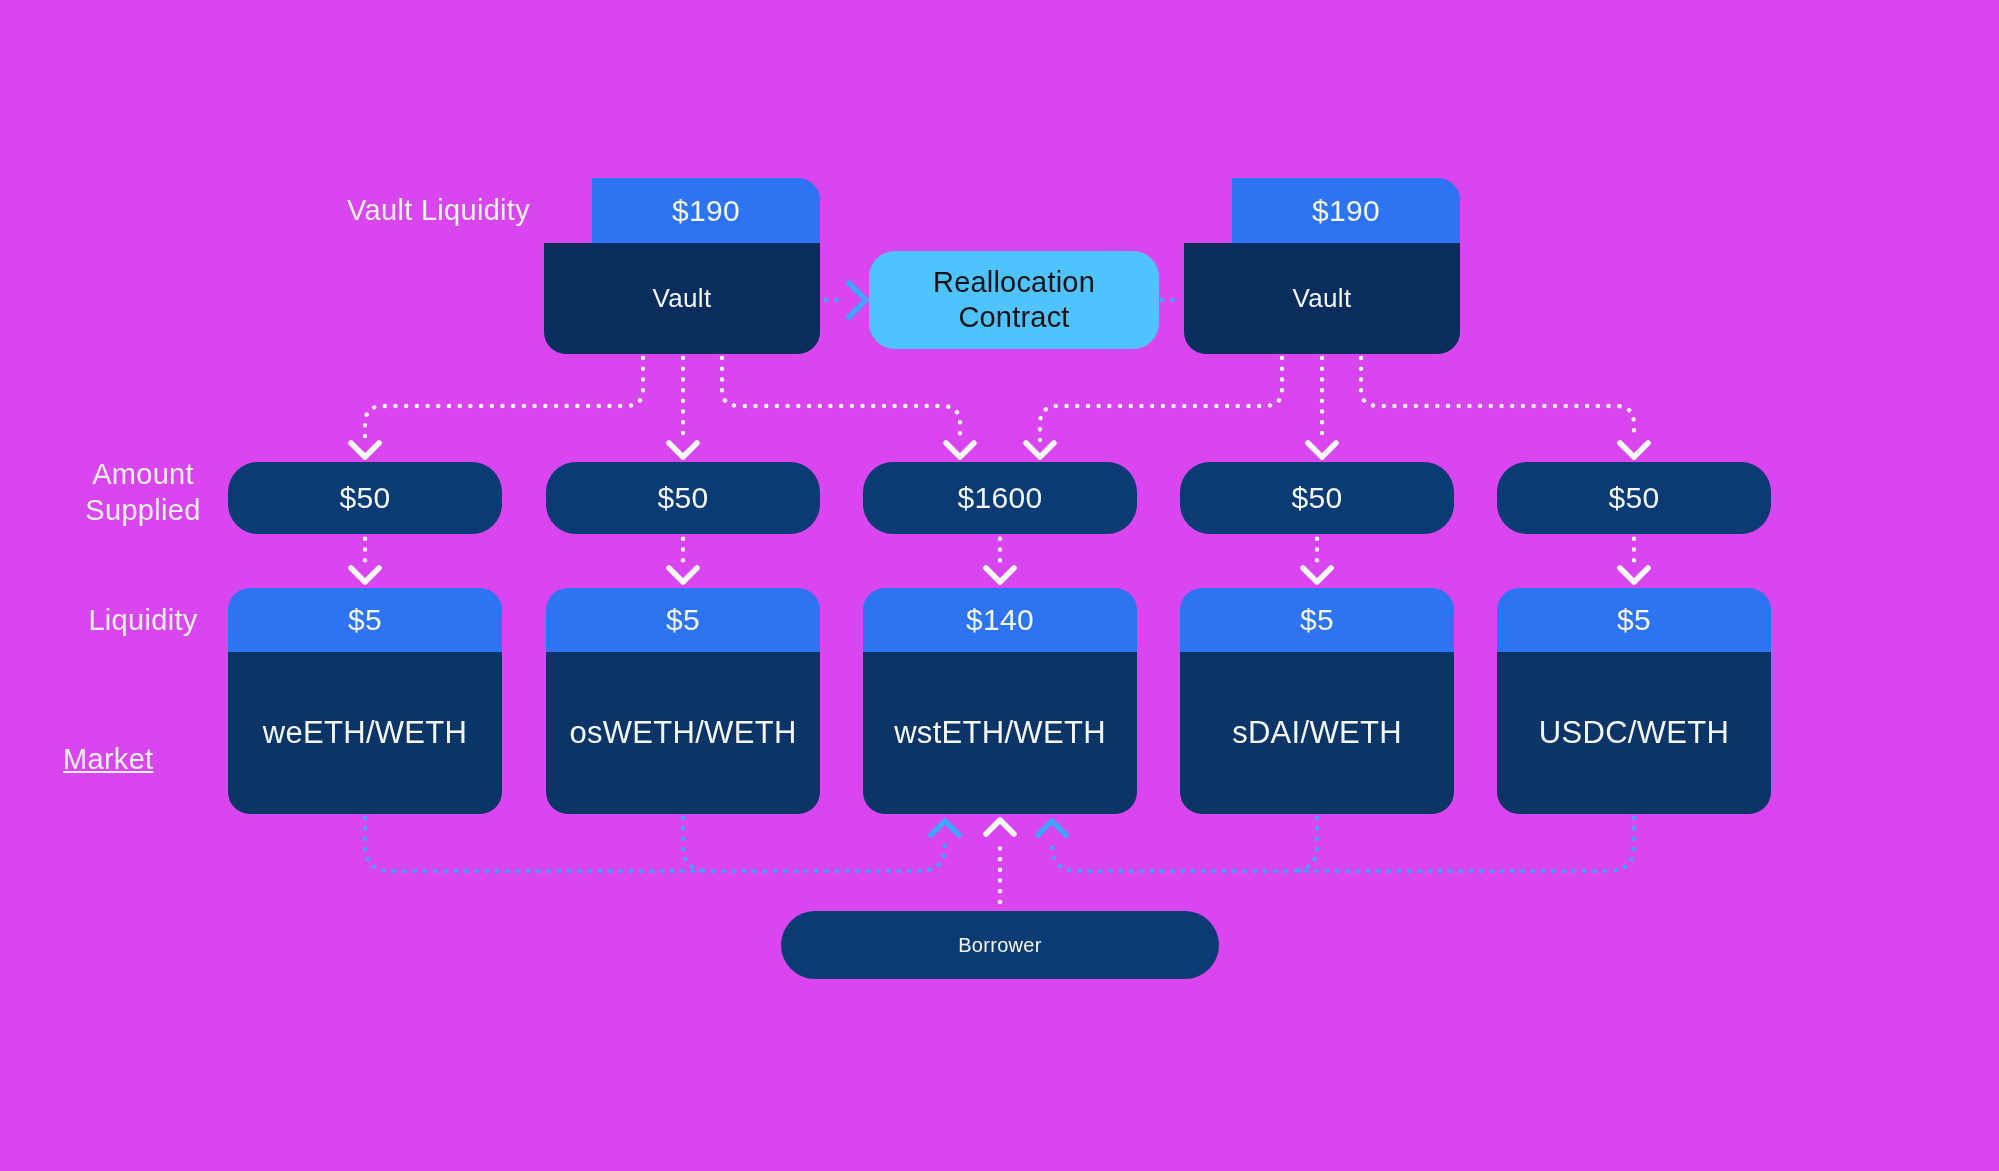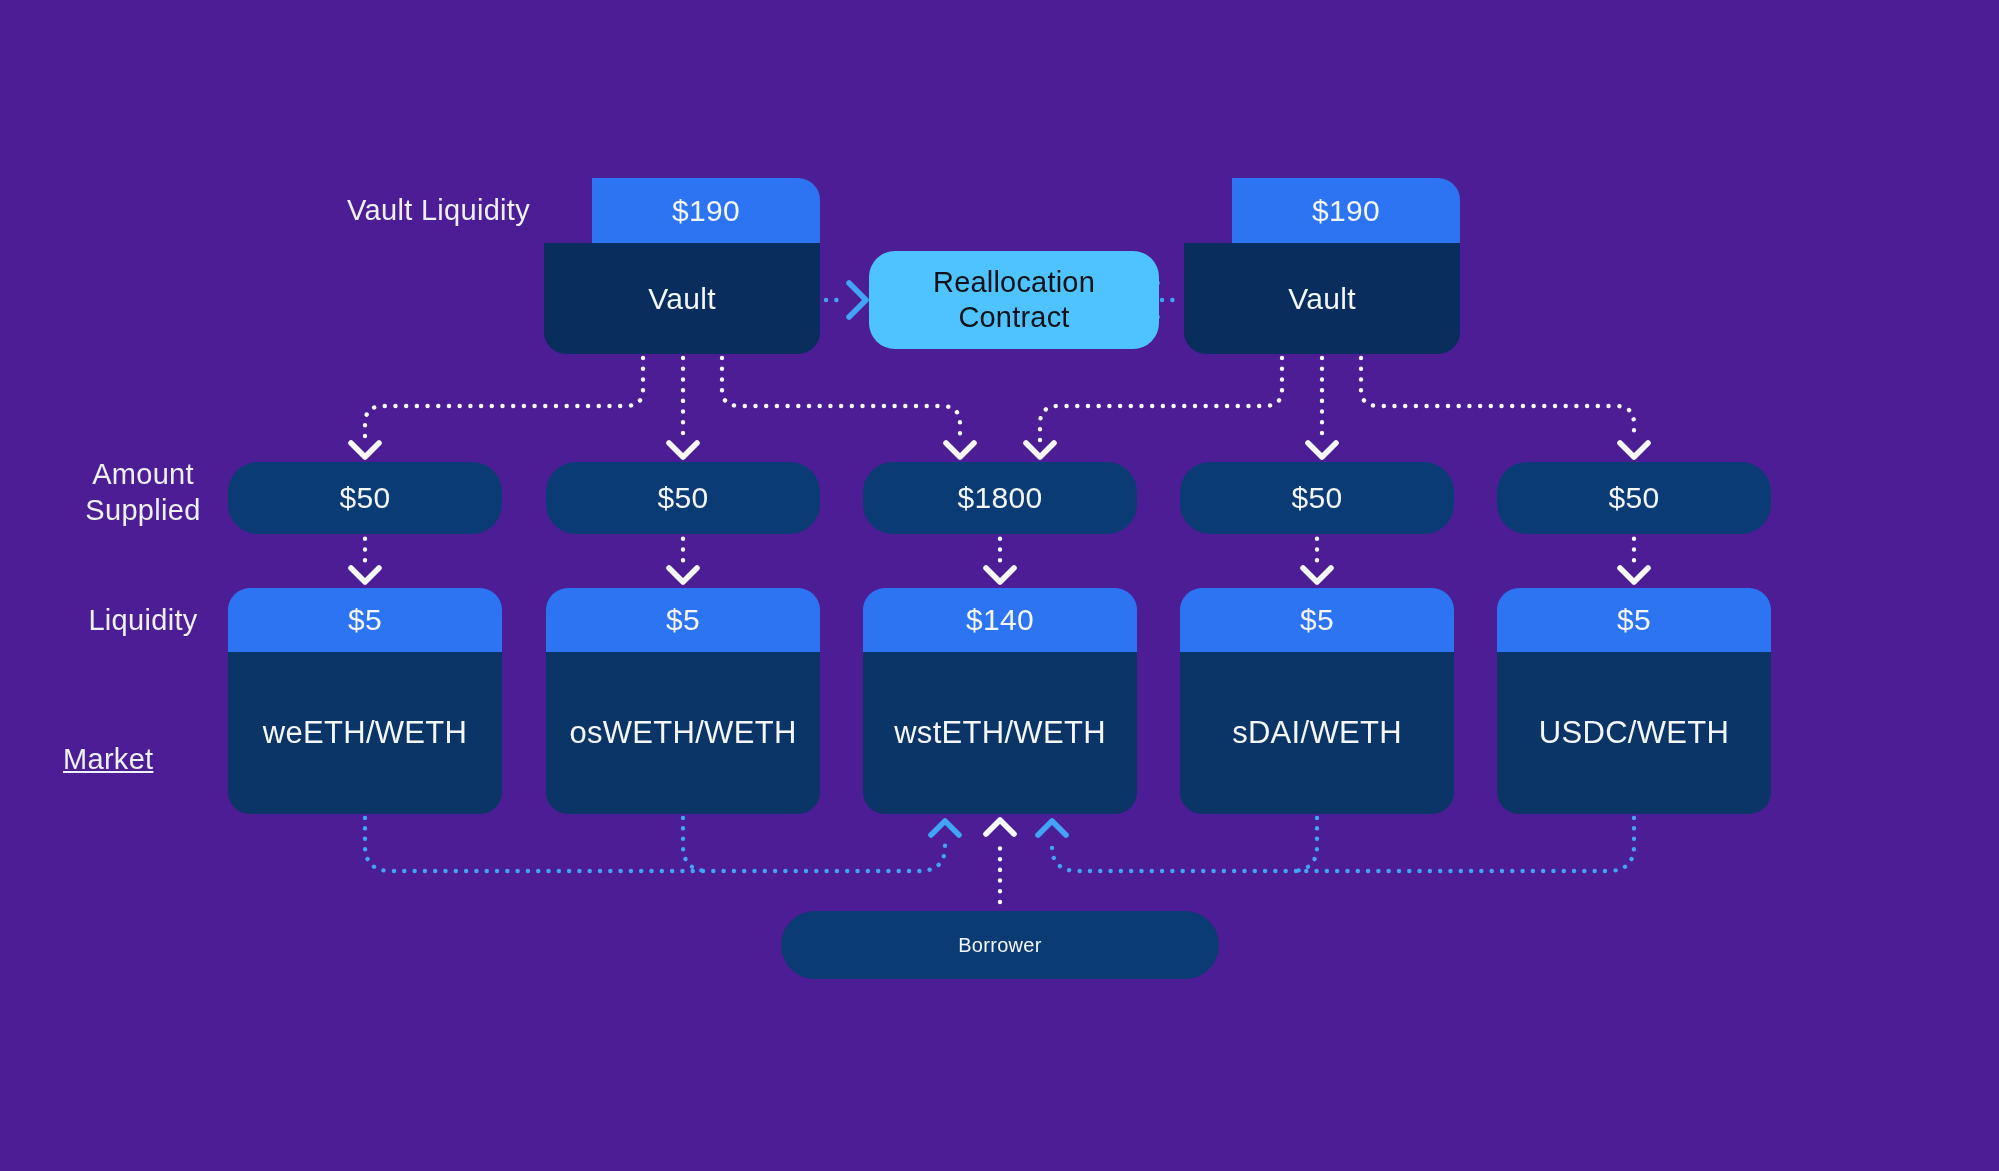--- a/index.html
+++ b/index.html
@@ -1,19 +1,19 @@
 <!DOCTYPE html>
 <html><head>
 <meta charset="utf-8">
 <title>Diagram</title>
 <style>
   html,body { margin:0; padding:0; background:#0c0c0d; }
   .canvas {
     position:relative; width:1999px; height:1171px;
-    background:#4c1d95; overflow:hidden;
+    background:#d946ef; overflow:hidden;
     font-family:"Liberation Sans", sans-serif;
   }
   .connectors { position:absolute; left:0; top:0; width:1999px; height:1171px; }
 
   .side-label {
     position:absolute; color:#eef0f3; font-size:29px; line-height:36px;
     letter-spacing:0.3px;
   }
   .lbl-vault-liquidity { left:230px; top:192px; width:300px; text-align:right; }
   .lbl-amount { left:63px; top:456px; width:160px; text-align:center; }
@@ -30,21 +30,21 @@
   .market { width:274px; height:226px; top:588px; }
 
   .box-header {
     background:#2d74f3; display:flex; align-items:center; justify-content:center;
     font-size:30px; letter-spacing:0.3px; flex:0 0 auto;
   }
   .vault .box-header { height:65px;margin-left:48px; }
   .market .box-header { height:64px; }
   .box-body {
     flex:1 1 auto; display:flex; align-items:center; justify-content:center;
-    font-size:30px; letter-spacing:0.3px;
+    font-size:26px; letter-spacing:0.3px;
   }
   .vault .box-body { background:#092d5d; }
   .market .box-body { background:#0b3467; font-size:31px; }
 
   .pill {
     position:absolute; top:462px; width:274px; height:72px; border-radius:30px;
     background:#0b3b74; color:#f4f6f8; font-size:30px; letter-spacing:0.3px;
     display:flex; align-items:center; justify-content:center;
   }
   .pill-1 { left:228px; }  .pill-2 { left:546px; }  .pill-3 { left:863px; }
@@ -130,21 +130,21 @@
   </div>
   <div class="vault vault-right">
     <div class="box-header">$190</div>
     <div class="box-body">Vault</div>
   </div>
 
   <div class="realloc">Reallocation Contract</div>
 
   <div class="pill pill-1">$50</div>
   <div class="pill pill-2">$50</div>
-  <div class="pill pill-3">$1800</div>
+  <div class="pill pill-3">$1600</div>
   <div class="pill pill-4">$50</div>
   <div class="pill pill-5">$50</div>
 
   <div class="market mkt-1">
     <div class="box-header">$5</div>
     <div class="box-body">weETH/WETH</div>
   </div>
   <div class="market mkt-2">
     <div class="box-header">$5</div>
     <div class="box-body">osWETH/WETH</div>

